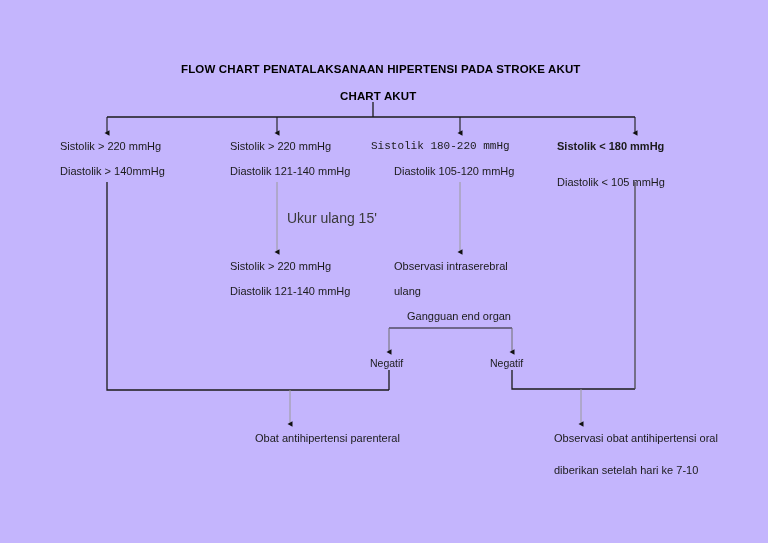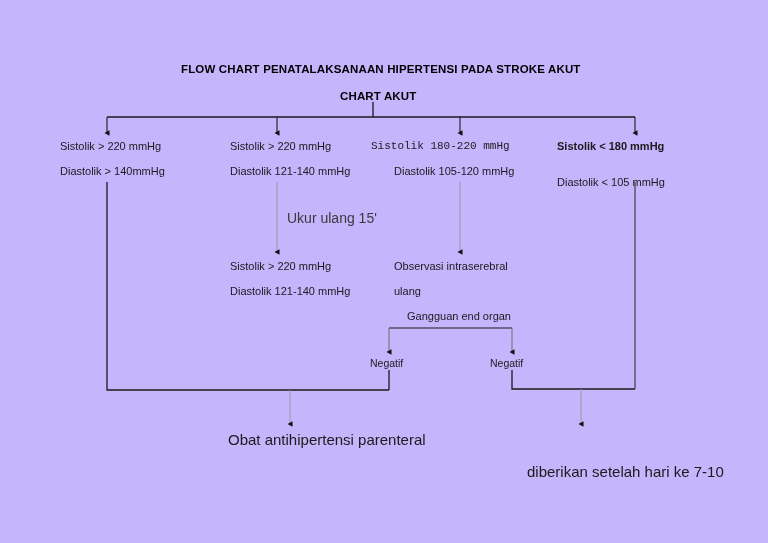--- a/index.html
+++ b/index.html
@@ -47,22 +47,23 @@
     font-weight: normal;
     color: #1b1b1b;
   }
   .note {
     font-size: 14px;
     font-weight: normal;
     color: #3a3a3a;
     text-align: right;
   }
   .outcome {
-    font-size: 15px;
+    font-size: 11px;
     color: #1b1b1b;
+    margin-left: 27px;
   }
   .branchlbl {
     font-size: 10.5px;
     color: #1b1b1b;
   }
 </style>
 </head>
 <body>
 
 <div id="canvas">
@@ -132,15 +133,16 @@
   <div class="lbl node" style="left:394px; top:285px;">ulang</div>
   <div class="lbl node" style="left:407px; top:310px;">Gangguan end organ</div>
   <div class="lbl branchlbl" style="left:370px; top:358px;">Negatif</div>
   <div class="lbl branchlbl" style="left:490px; top:358px;">Negatif</div>
 
   <div class="lbl node" style="left:557px; top:140px;font-weight:bold;">Sistolik &lt; 180 mmHg</div>
   <div class="lbl node" style="left:557px; top:176px;">Diastolik &lt; 105 mmHg</div>
 
   <div class="lbl outcome" style="left:228px; top:432px;">Obat antihipertensi parenteral</div>
 
+  <div class="lbl outcome" style="left:527px; top:432px;">Observasi obat antihipertensi oral</div>
   <div class="lbl outcome" style="left:527px; top:464px;">diberikan setelah hari ke 7-10</div>
 
 </div>
 
 </body></html>

